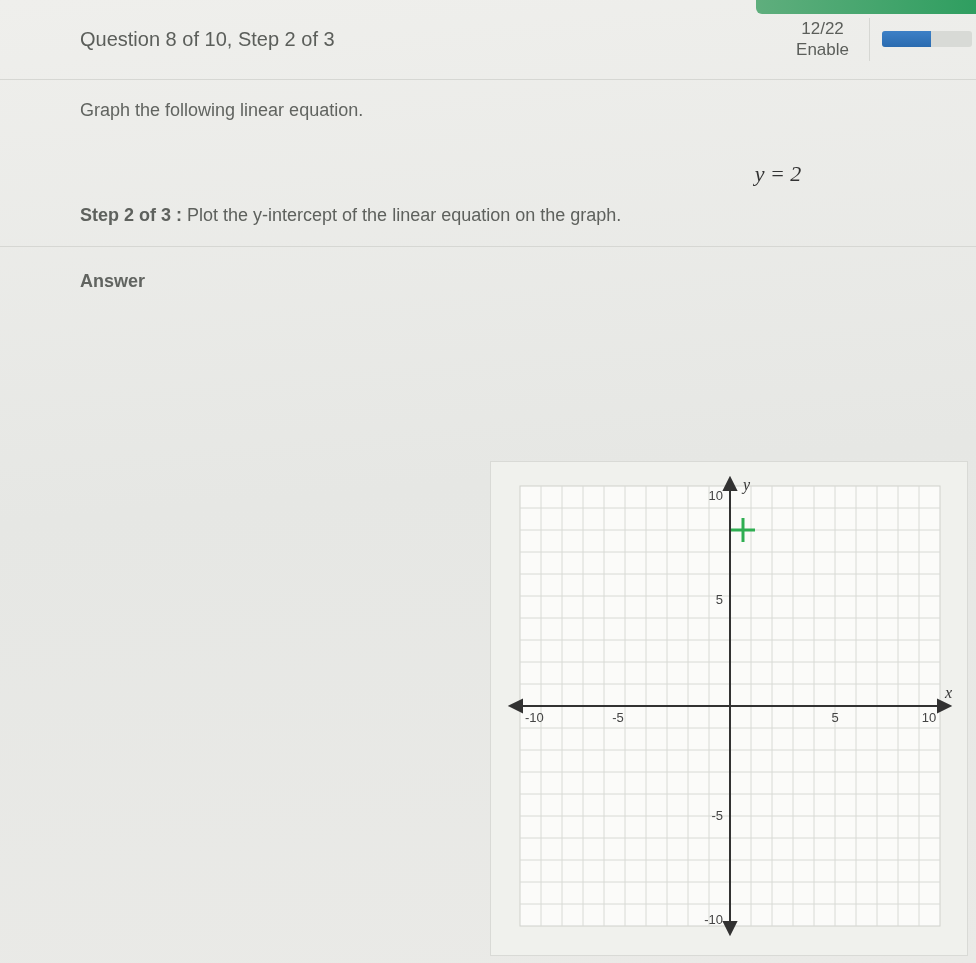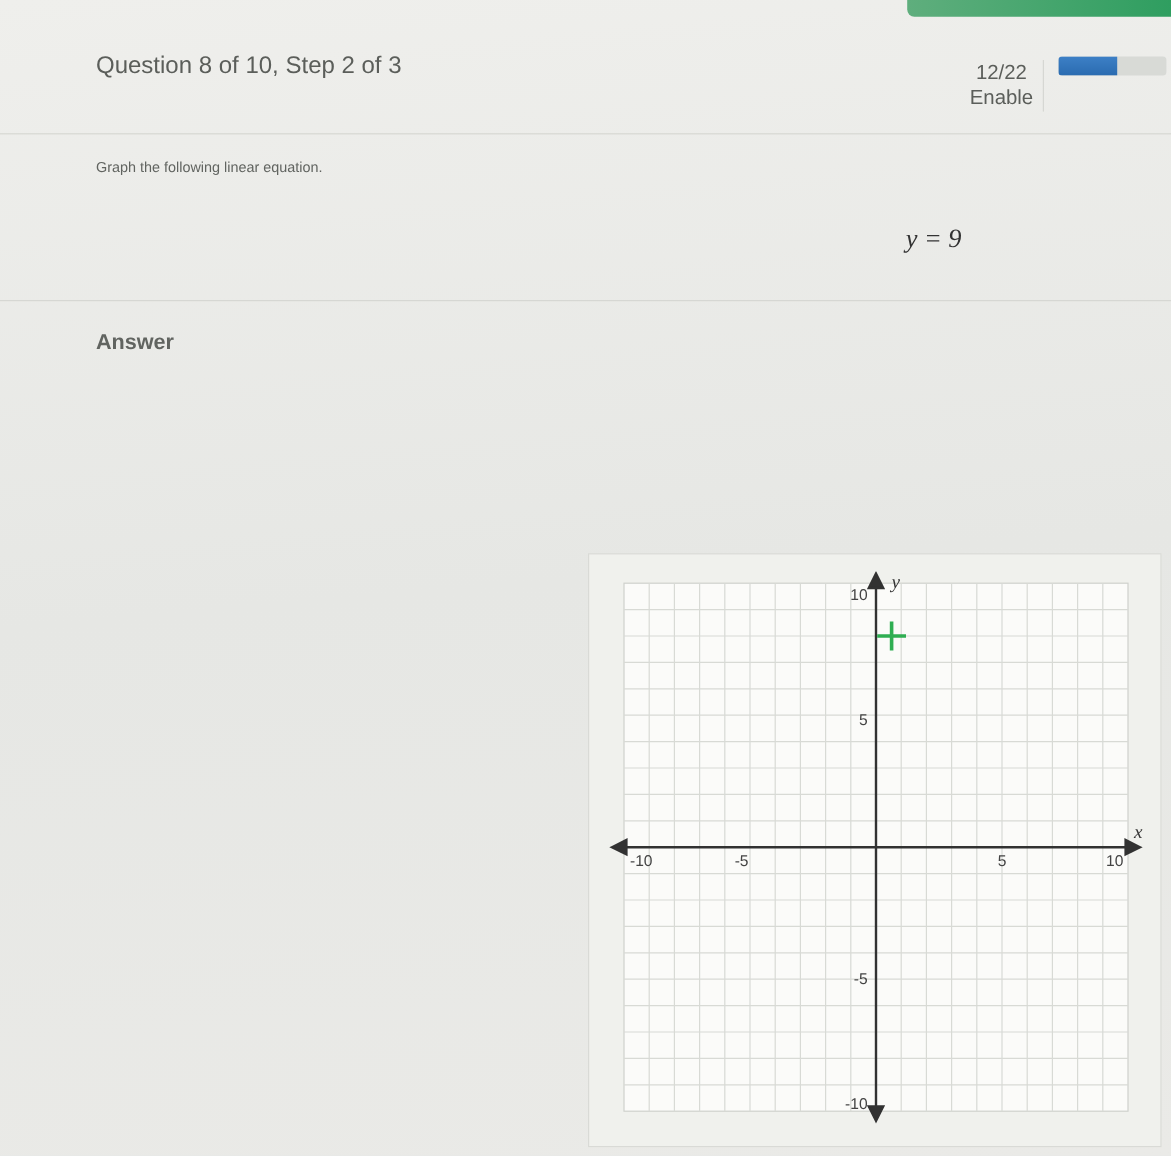--- a/index.html
+++ b/index.html
@@ -34,44 +34,43 @@
     font-size: 20px;
     font-weight: 400;
     color: #5b5e5a;
     flex: 1;
   }
   .score-box {
     text-align: center;
     font-size: 17px;
     color: #5b5e5a;
     line-height: 1.25;
-    padding-right: 8px;
+    padding-right: 20px;
     border-right: 1px solid #d6d7d3;
     margin-right: 12px;
-    margin-top: 32px;
   }
   .progress {
     width: 90px; height: 16px;
     background: #d8dad6;
     border-radius: 3px;
     margin-right: 4px;
     position: relative;
     overflow: hidden;
   }
   .progress-fill {
     position: absolute; left: 0; top: 0; bottom: 0;
     width: 54%;
     background: linear-gradient(#3d80c6, #2a6bb0);
   }
   .section {
     padding: 20px 40px 20px 80px;
     border-bottom: 1px solid #d6d7d3;
   }
   .prompt {
-    font-size: 12px;
+    font-size: 18px;
     color: #616460;
     margin-bottom: 40px;
   }
   .equation {
     font-family: "Times New Roman", serif;
     font-style: italic;
     font-size: 22px;
     color: #333;
     text-align: center;
     margin: 0 0 18px 540px;
@@ -151,21 +150,24 @@
       <div>12/22</div>
       <div>Enable</div>
     </div>
     <div class="progress">
       <div class="progress-fill"></div>
     </div>
   </div>
 
   <div class="section">
     <div class="prompt">Graph the following linear equation.</div>
-    <div class="equation">y = 9</div>
+    <div class="equation">y = 2</div>
+    <div class="step-line">
+      <b>Step 2 of 3 :</b><span> Plot the y-intercept of the linear equation on the graph.</span>
+    </div>
   </div>
 
   <div class="answer-heading">Answer</div>
 
   <div class="graph-area">
     <div class="plot-box">
       <svg class="grid" viewBox="0 0 450 470">
 
         <rect x="15" y="10" width="420" height="440" fill="#fbfbf9" stroke="#cfd1cc"></rect>
 

